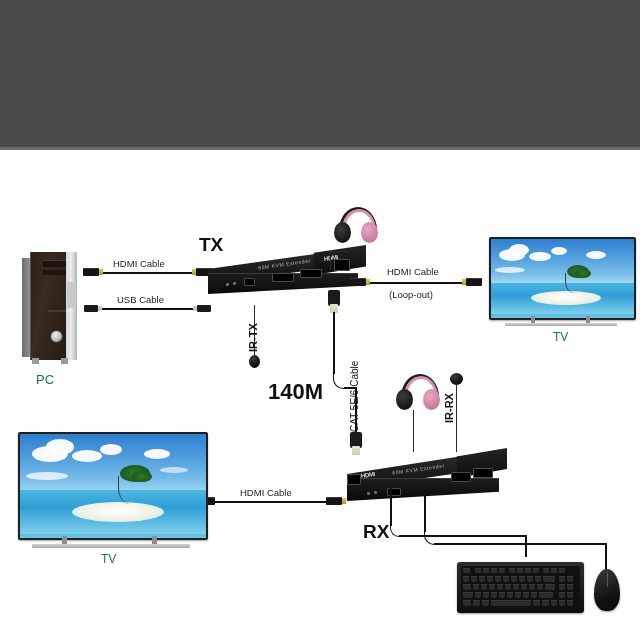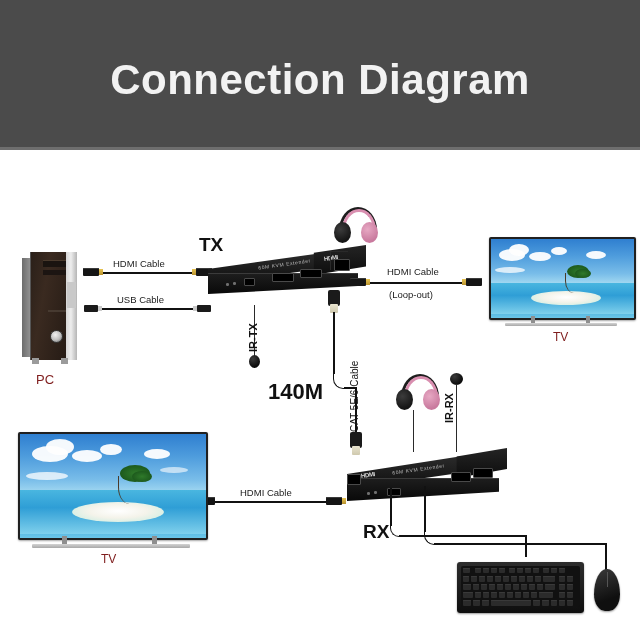--- a/index.html
+++ b/index.html
@@ -24,21 +24,21 @@
     position:absolute;left:0;top:56px;width:640px;
     text-align:center;color:#f2f2f2;
     font-size:42px;font-weight:700;letter-spacing:.5px;
     font-family:"Liberation Sans", sans-serif;
     white-space:nowrap;
   }
 
   
   .lbl{position:absolute;color:#1b1b1b;font-size:9.5px;white-space:nowrap;font-family:"Liberation Sans",sans-serif;}
   .lbl-big{position:absolute;color:#111;font-weight:700;white-space:nowrap;font-family:"Liberation Sans",sans-serif;}
-  .lbl-dev{position:absolute;color:#7f1d1d;font-size:11px;white-space:nowrap;}
+  .lbl-dev{position:absolute;color:#15803d;font-size:11px;white-space:nowrap;}
   .rot90{transform-origin:0 0;transform:rotate(-90deg);}
 
   
   .pc{position:absolute;left:22px;top:252px;width:56px;height:108px;}
   .pc-side{position:absolute;left:0;top:6px;width:10px;height:99px;
     background:linear-gradient(90deg,#6d6d6d,#9a9a9a);}
   .pc-front{position:absolute;left:8px;top:0px;width:38px;height:108px;
     background:linear-gradient(100deg,#2a2019 0%,#3a2a20 35%,#241a14 100%);
     border-left:1px solid #555;}
   .pc-rail{position:absolute;left:44px;top:0px;width:11px;height:108px;
@@ -127,21 +127,20 @@
     background:linear-gradient(160deg,#3a3a3a,#0f0f0f 70%);box-shadow:0 1px 2px rgba(0,0,0,.4);}
   .mouse-split{position:absolute;left:50%;top:6%;width:1px;height:38%;background:#555;}
 </style>
 </head>
 <body>
 
 <div id="stage">
 
   <div class="banner"></div>
   <div class="banner-rule"></div>
-  <div class="banner-title">Connection Diagram</div>
 
   <div class="pc">
     <div class="pc-side"></div>
     <div class="pc-front">
       <div class="pc-bay"></div>
       <div class="pc-bay2"></div>
       <div class="pc-logo"></div>
       <div class="pc-power"></div>
     </div>
     <div class="pc-rail"></div>

